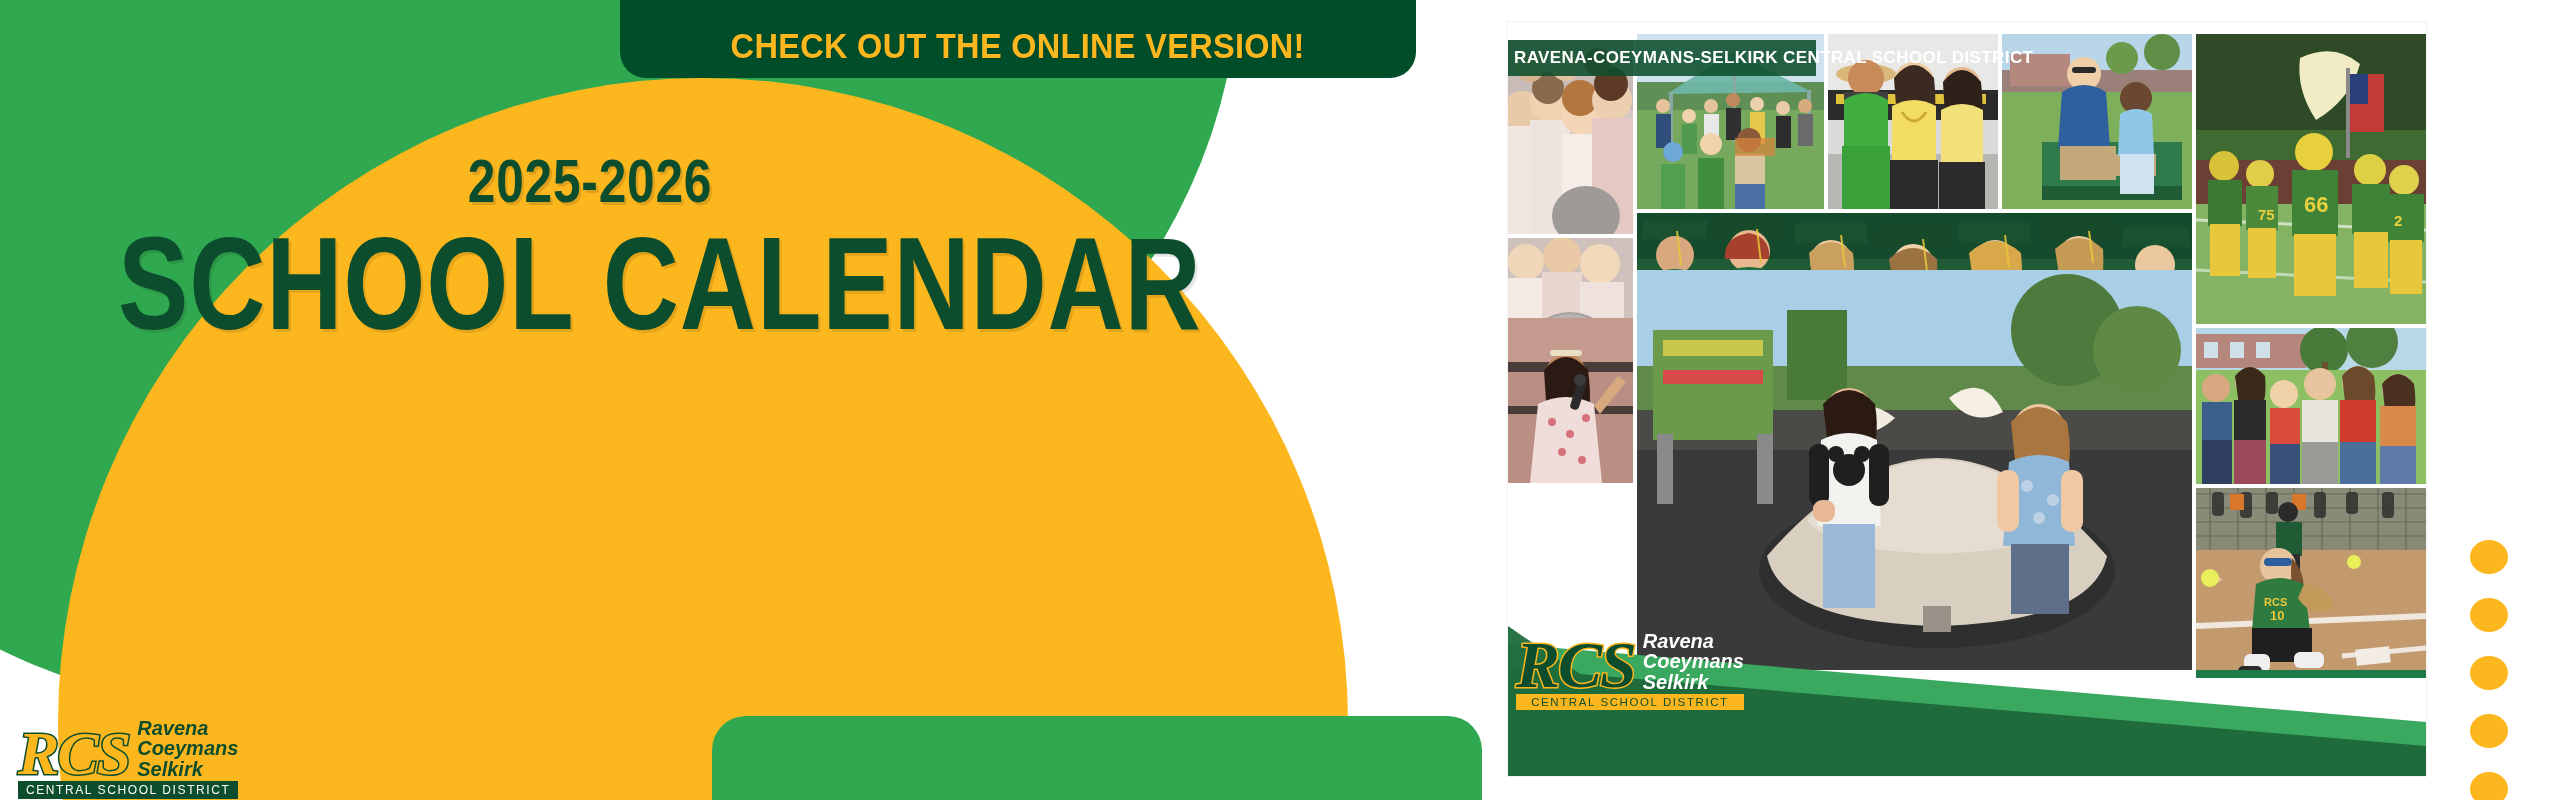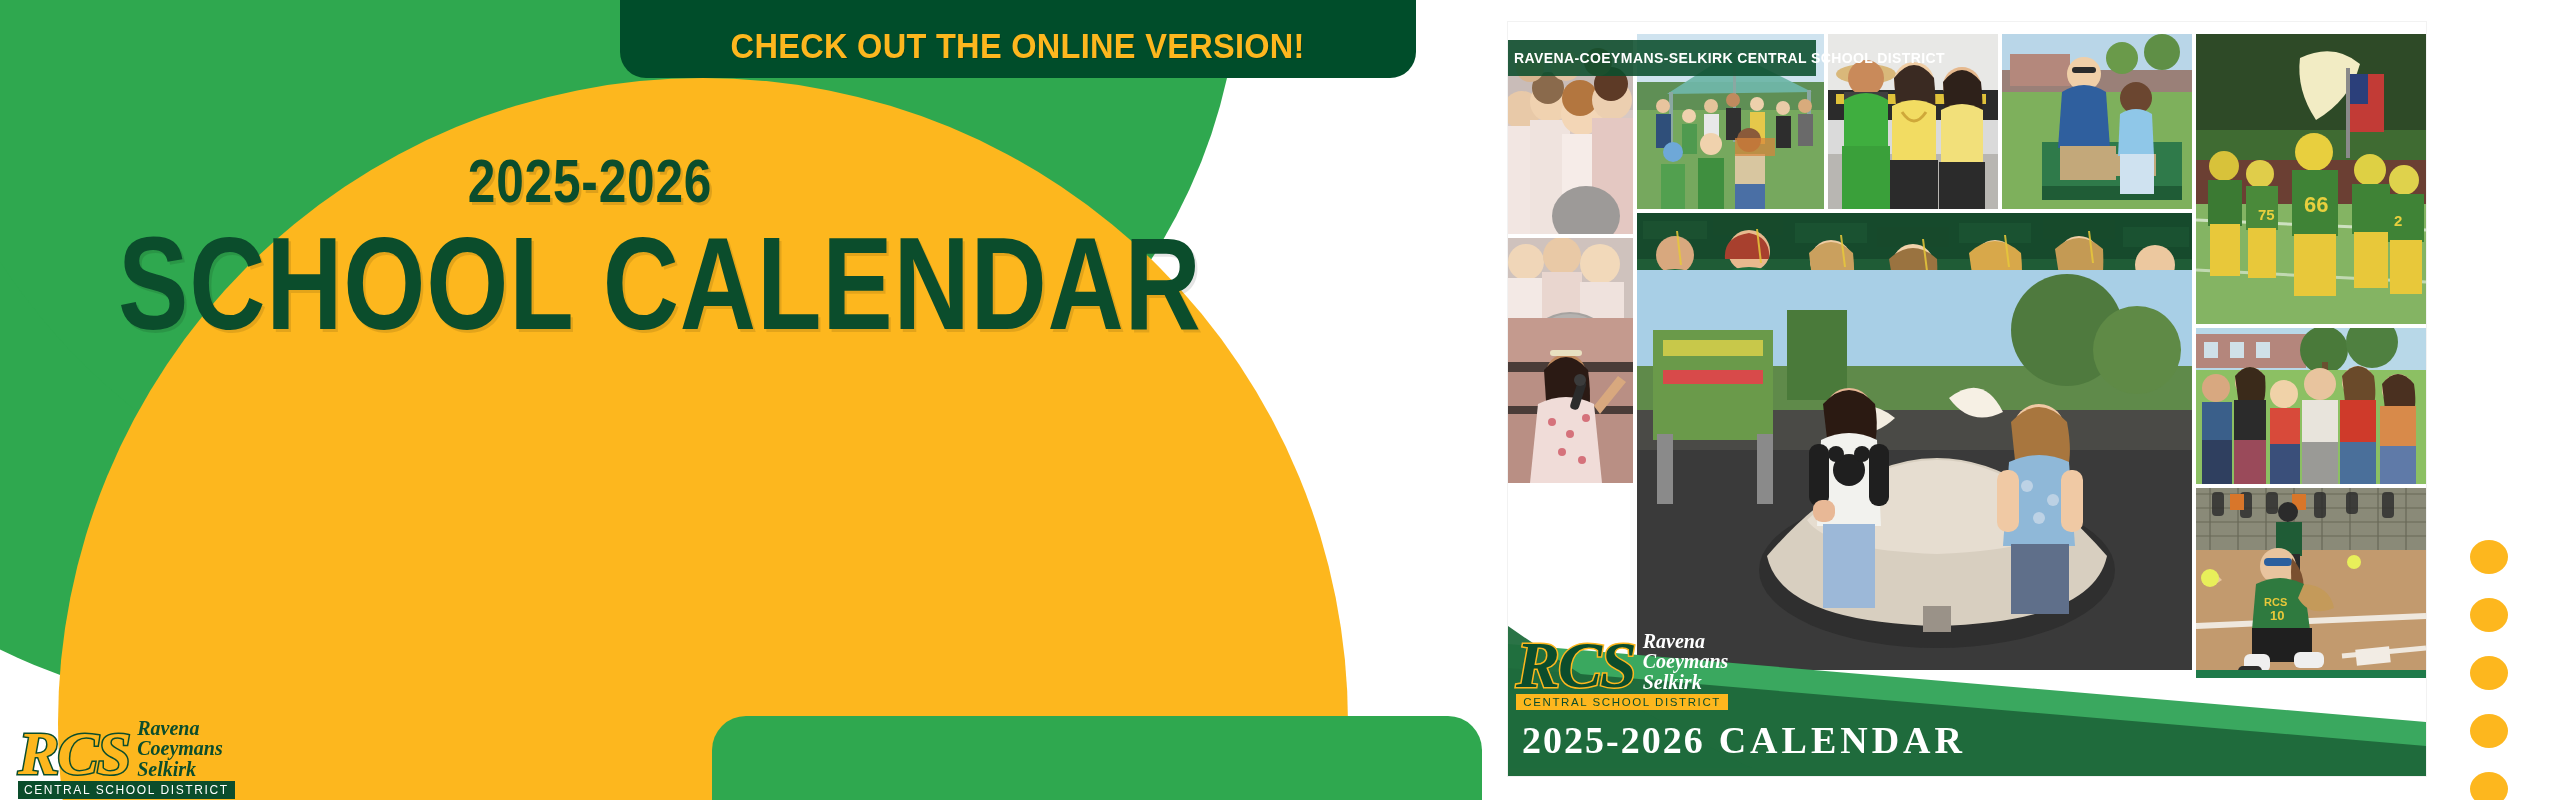--- a/index.html
+++ b/index.html
@@ -84,21 +84,21 @@
   .rcs-logo { position:relative; display:inline-block; }
   .rcs-logo .rcs-row { display:flex; align-items:flex-end; gap:8px; }
   .rcs-logo .rcs-mark {
     font-family:"Liberation Serif", serif;
     font-weight:bold;
     font-style:italic;
     line-height:0.82;
     letter-spacing:-2px;
   }
   .rcs-logo .rcs-words {
-    font-family:Liberation Serif, serif;
+    font-family:Liberation Sans, sans-serif;
     font-weight:bold;
     font-style:italic;
     line-height:1.02;
   }
   .rcs-logo .rcs-district {
     font-family:"Liberation Sans", sans-serif;
     font-weight:normal;
     letter-spacing:1.6px;
     text-align:center;
     white-space:nowrap;
@@ -127,21 +127,21 @@
   }
   #cover-inner { position:absolute; inset:0; }
 
   .cov-header {
     position:absolute; left:0; top:18px; width:308px; height:36px;
     background:rgba(11,77,44,0.88);
     display:flex; align-items:center; padding-left:6px;
     z-index:6;
   }
   .cov-header-text {
-    color:#ffffff; font-size:14px; font-weight:bold;
+    color:#ffffff; font-size:17px; font-weight:bold;
     letter-spacing:0.4px; white-space:nowrap;
     font-family:"Liberation Sans", sans-serif;
   }
 
   .ph { position:absolute; overflow:hidden; background:#cfd6d2; }
 
   
   #p1 { left:0px; top:18px; width:125px; height:194px; }
   #p1b { left:0px; top:216px; width:125px; height:136px; }
   
@@ -654,23 +654,20 @@
           <span class="rcs-mark">RCS</span>
           <span class="rcs-words">
             <span>Ravena</span><br>
             <span>Coeymans</span><br>
             <span>Selkirk</span>
           </span>
         </div>
         <div class="rcs-district">CENTRAL SCHOOL DISTRICT</div>
       </div>
 
-      <div class="cov-foot-text">
-        <span>2025-2026</span><span class="cal">CALENDAR</span>
-      </div>
 
     </div>
   </div>
 
   <div id="dots">
     <div class="dot"></div>
     <div class="dot"></div>
     <div class="dot"></div>
     <div class="dot"></div>
     <div class="dot"></div>

